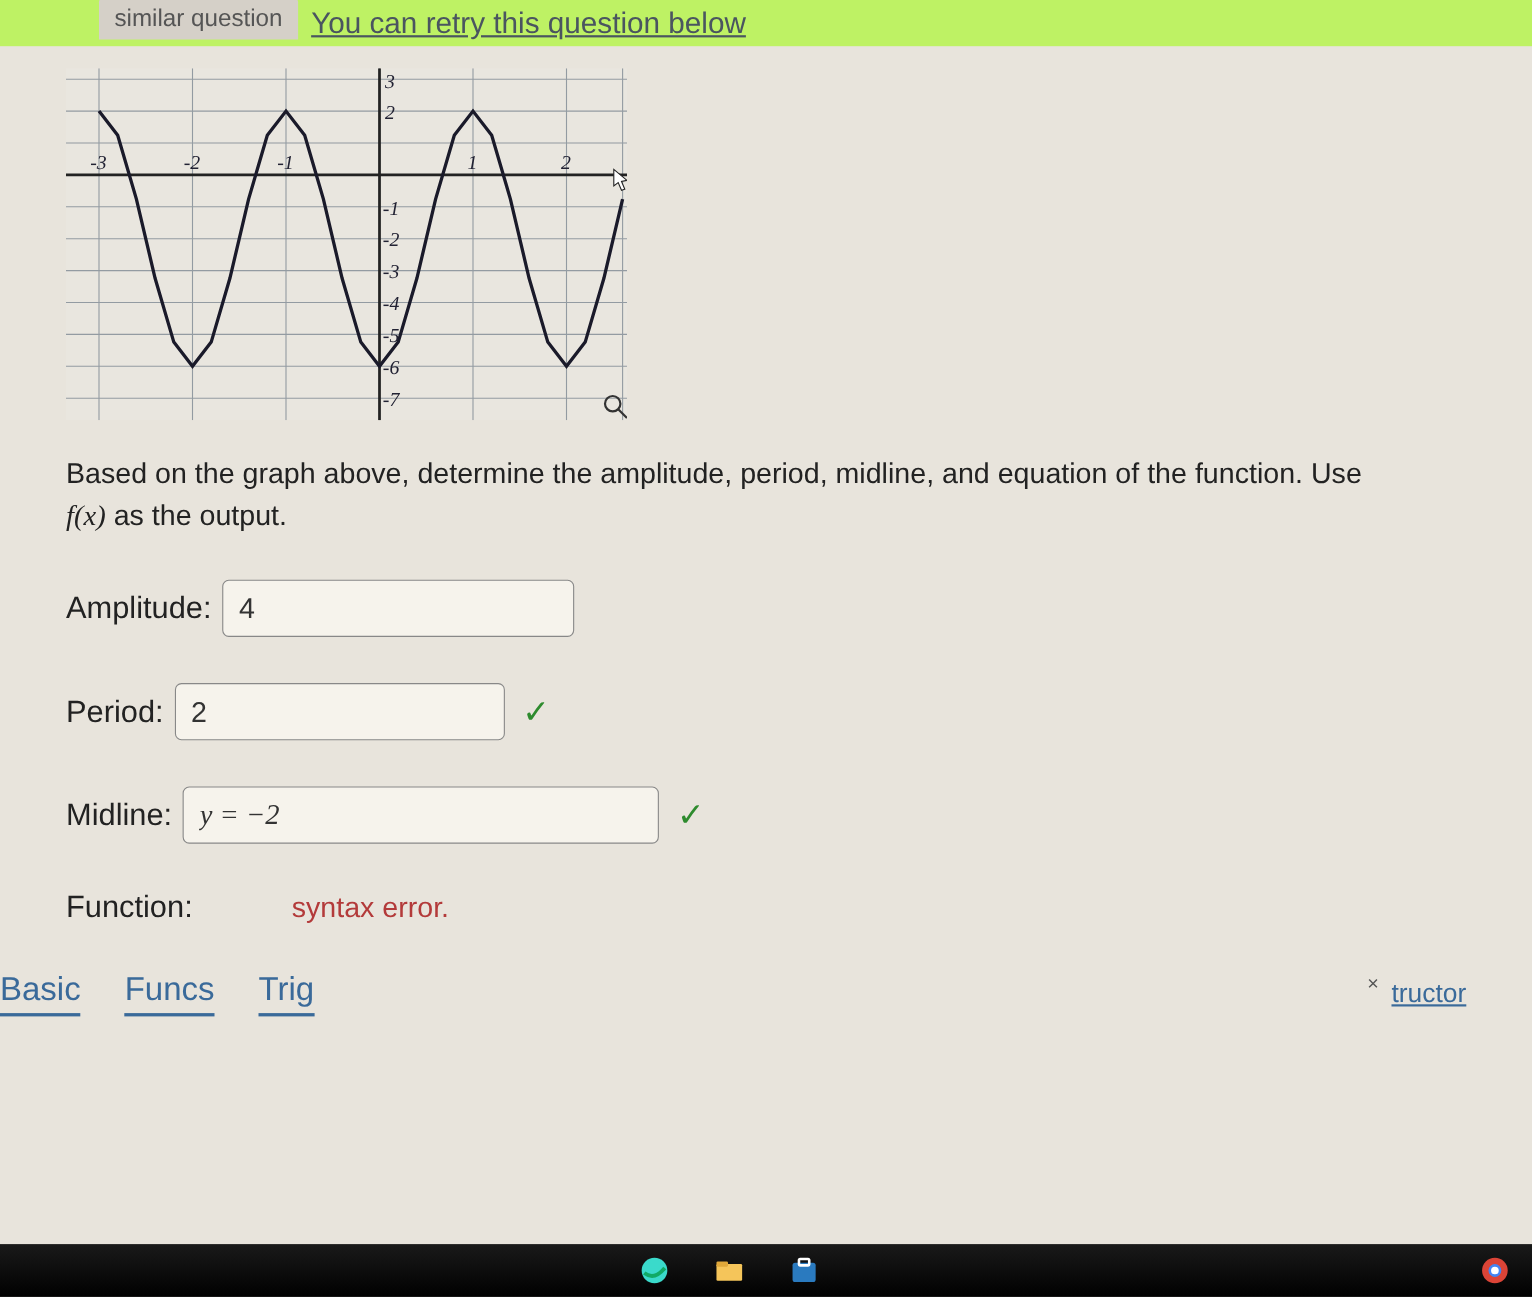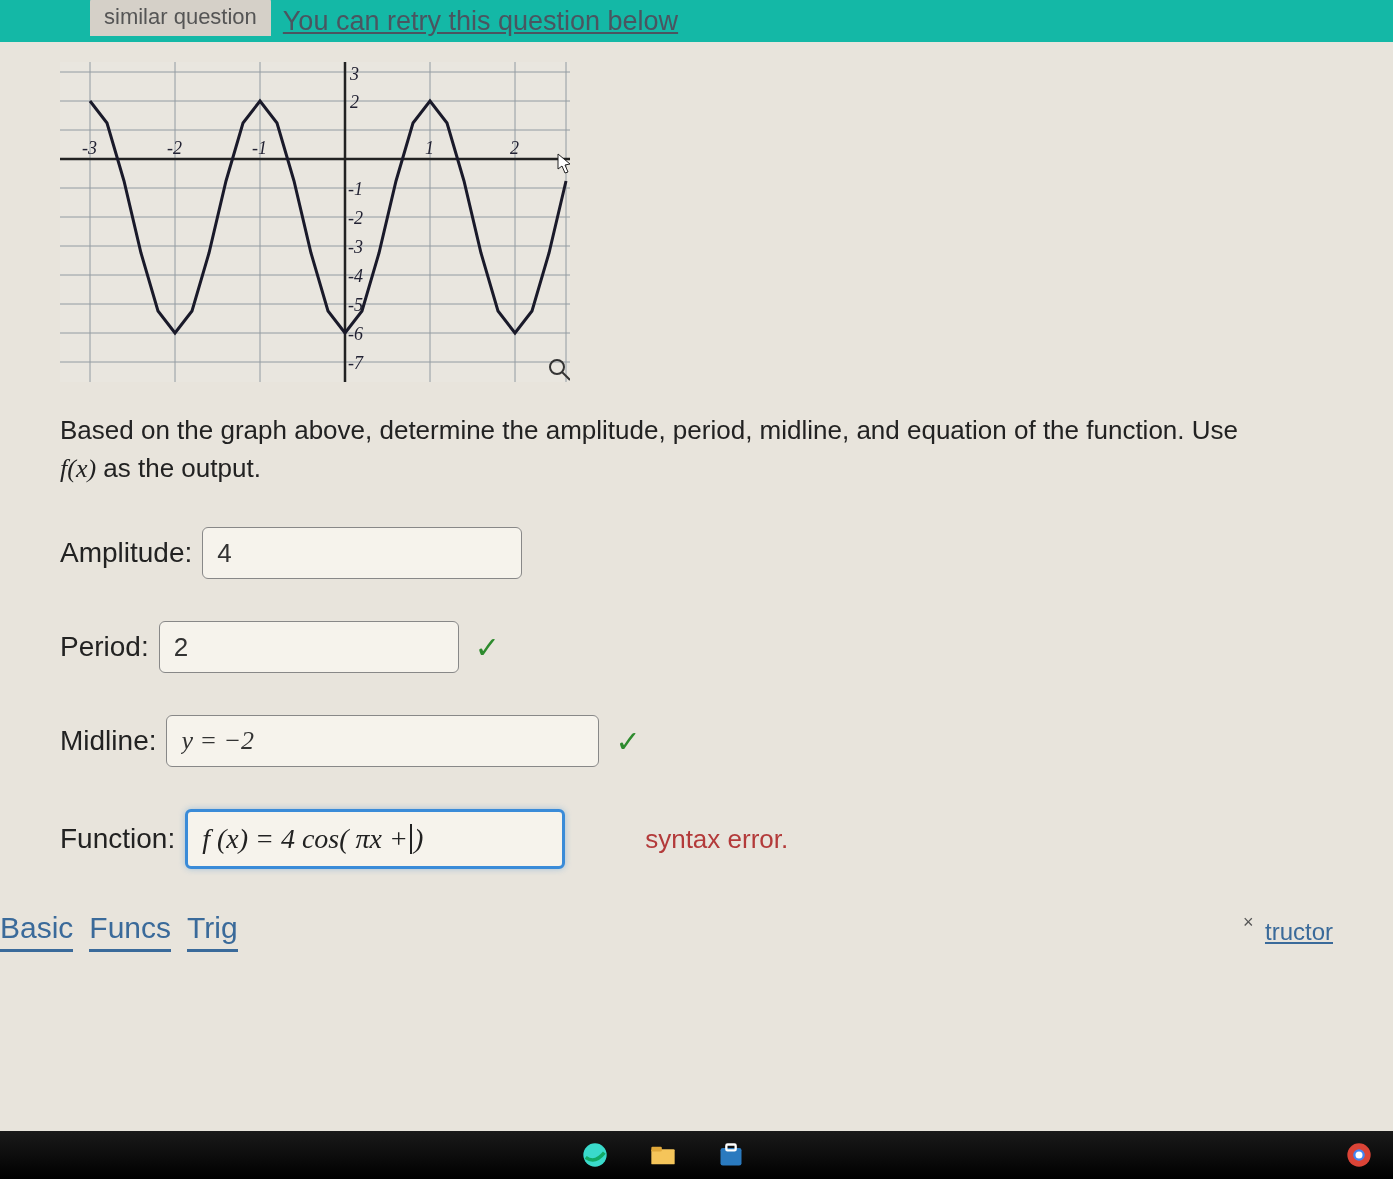--- a/index.html
+++ b/index.html
@@ -7,21 +7,21 @@
     font-family: Arial, Helvetica, sans-serif;
     background: #e8e4dc;
     width: 1393px;
     height: 1179px;
     overflow: hidden;
     position: relative;
   }
   .header-bar {
     display: flex;
     align-items: center;
-    background: #14b8a6;
+    background: #bef264;
     height: 42px;
     padding-left: 90px;
     font-size: 24px;
     color: #444;
   }
   .similar-btn {
     background: #d5d0c8;
     color: #555;
     padding: 6px 14px;
     border-radius: 4px 4px 0 0;
@@ -112,21 +112,21 @@
   }
   .tabs-row {
     display: flex;
     align-items: center;
     justify-content: space-between;
     padding: 0 60px 0 0;
     margin-top: 10px;
   }
   .tabs {
     display: flex;
-    gap: 16px;
+    gap: 40px;
     font-size: 30px;
     color: #3a6a9a;
   }
   .tab {
     padding-bottom: 4px;
     border-bottom: 3px solid #3a6a9a;
     cursor: pointer;
   }
   .instructor {
     font-size: 24px;
@@ -244,25 +244,20 @@
   </div>
 
   <div class="row">
     <span class="row-label">Midline:</span>
     <input class="text-input mid-input" value="y = −2" style="">
     <span class="check">✓</span>
   </div>
 
   <div class="row">
     <span class="row-label">Function:</span>
-    <div class="func-input">
-      <span class="fi">f (x) = 4 cos( πx +</span>
-        <span class="cursor"></span>
-        <span class="fi">)</span>
-    </div>
     <span class="syntax-err">syntax error.</span>
   </div>
 
 </div>
 
 <div class="tabs-row">
   <div class="tabs">
     <span class="tab">Basic</span>
     <span class="tab">Funcs</span>
     <span class="tab">Trig</span>

